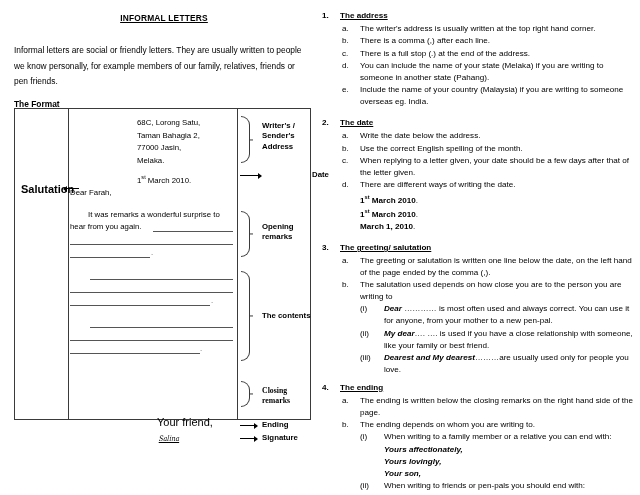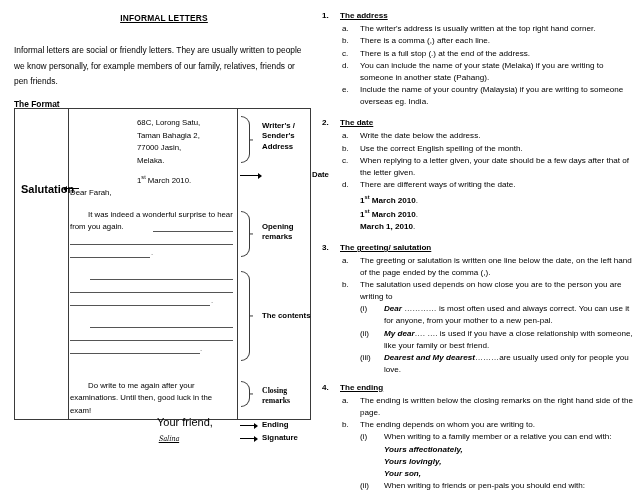--- a/index.html
+++ b/index.html
@@ -266,38 +266,37 @@
           <div>68C, Lorong Satu,</div>
           <div>Taman Bahagia 2,</div>
           <div>77000 Jasin,</div>
           <div>Melaka.</div>
         </div>
 
         <div class="date-line"><span>1</span><sup>st</sup><span> March 2010.</span></div>
 
         <div class="salut-line">Dear Farah,</div>
 
-        <div class="para-open">It was indeed a wonderful surprise to hear from you again.</div>
+        <div class="para-open">It was remarks a wonderful surprise to hear from you again.</div>
 
         <div class="rule" style="left:84px; top:122px; width:80px;"></div>
         <div class="rule" style="left:1px;  top:135px; width:163px;"></div>
         <div class="rule" style="left:1px;  top:148px; width:80px;"></div>
         <div class="rule-dot" style="left:82px; top:140px;">.</div>
 
         <div class="rule" style="left:21px; top:170px; width:143px;"></div>
         <div class="rule" style="left:1px;  top:183px; width:163px;"></div>
         <div class="rule" style="left:1px;  top:196px; width:140px;"></div>
         <div class="rule-dot" style="left:142px; top:188px;">.</div>
 
         <div class="rule" style="left:21px; top:218px; width:143px;"></div>
         <div class="rule" style="left:1px;  top:231px; width:163px;"></div>
         <div class="rule" style="left:1px;  top:244px; width:130px;"></div>
         <div class="rule-dot" style="left:131px; top:236px;">.</div>
 
-        <div class="para-close">Do write to me again after your examinations. Until then, good luck in the exam!</div>
 
         <div class="ending-line">Your friend,</div>
         <div class="sig-line">Salina</div>
       </div>
 
       <div id="labels-col">
 
         <div class="brace" style="left:3px; top:7px; height:47px;"></div>
         <div class="lbl" style="left:24px; top:12px;">
           <div>Writer's /</div>

